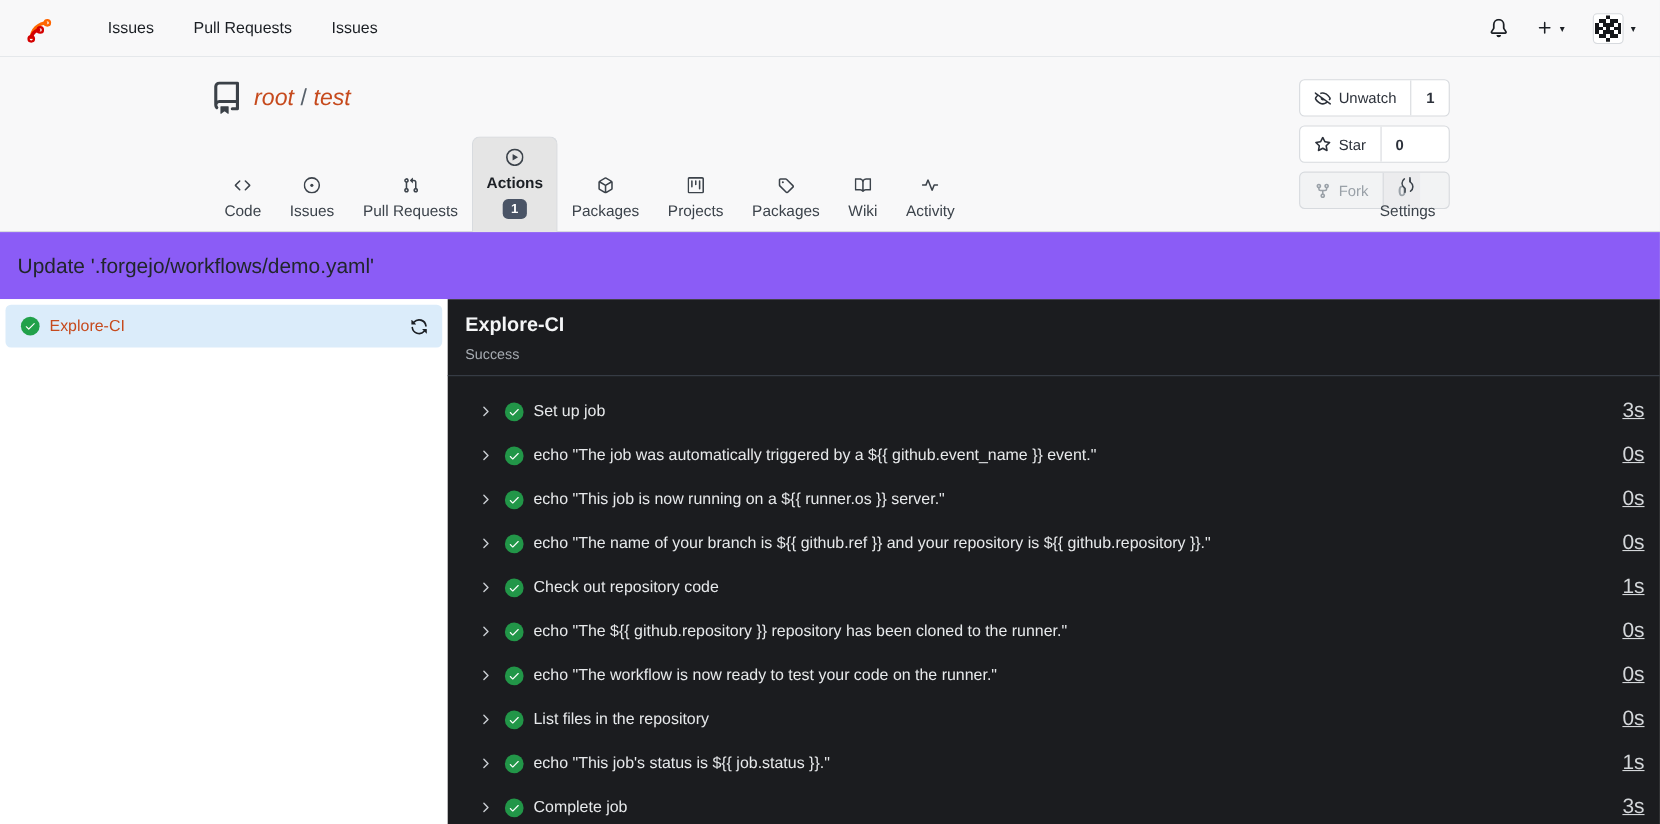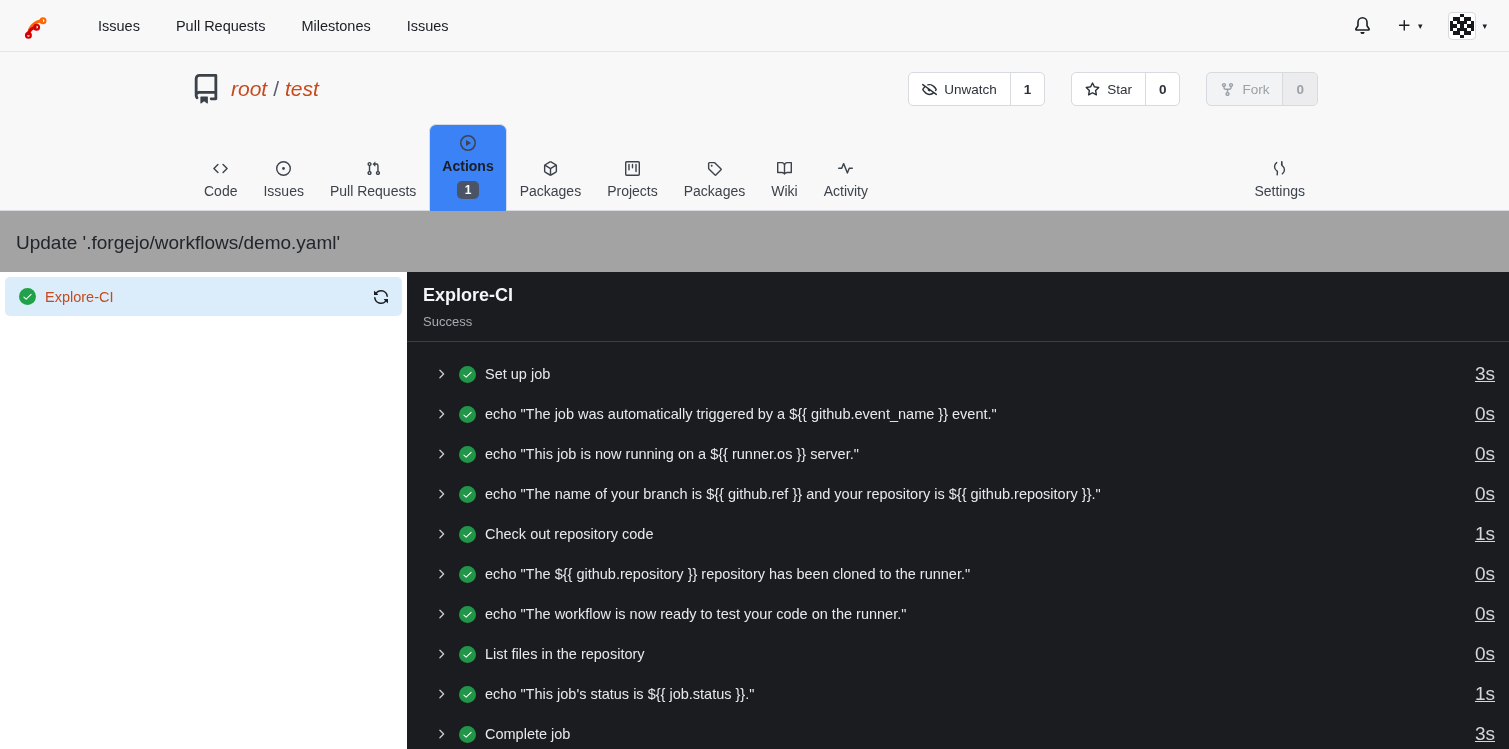--- a/index.html
+++ b/index.html
@@ -44,21 +44,21 @@
   }
   
   .repo-header { background:#f8f8f9; }
   .repo-header-inner { width:1127px; margin:0 auto; padding-top:18px; position:relative; }
   .repo-title-row { display:flex; align-items:center; padding:4px 0 14px 0; }
   .repo-icon { color:#3b4148; margin-right:10px; display:flex; }
   .repo-name { font-size:21px; display:flex; align-items:center; gap:6px; }
   .repo-name a { text-decoration:none; cursor:pointer;font-style:italic; }
   .repo-owner, .repo-title { color:#c64a1d; }
   .repo-sep { color:#57606a; }
-  .repo-actions { position:absolute; right:0; top:20px; display:flex; gap:26px; }
+  .repo-actions { position:absolute; right:0; top:20px; display:flex; gap:8px;flex-direction:column; }
   .action-btn {
     display:flex; align-items:stretch;
     border:1px solid #d7dade;
     border-radius:5px;
     background:#ffffff;
     overflow:hidden;
     font-size:13.5px;
     color:#2c313a;
     cursor:pointer;
     height:34px;
@@ -82,21 +82,21 @@
     font-size:14px;
     color:#3c434b;
     cursor:pointer;
     border:1px solid transparent;
     border-bottom:none;
     margin-bottom:0;
     flex-direction:column;
   }
   .tab .tab-icon { display:flex; color:#3c434b; }
   .tab.active {
-    background:#3b82f6;
+    background:#e5e5e5;
     border-color:#d8dbdf;
     border-radius:7px 7px 0 0;
     font-weight:700;
     color:#1b1f24;
     margin-bottom:-1px;
     padding-bottom:12px;
   }
   .tab.settings { margin-left:auto; }
   .tab-badge {
     background:#4a5466;
@@ -105,21 +105,21 @@
     font-weight:600;
     border-radius:5px;
     padding:2px 8px;
     line-height:1.2;
   }
   
   .page-title {
     font-size:19px;
     color:#21262c;
     padding:21px 18px 18px 16px;
-    background:#a3a3a3;
+    background:#8b5cf6;
   }
   
   .run-view { display:flex; align-items:stretch; height:527px; }
   .jobs-sidebar { width:407px; background:#ffffff; padding:5px 5px 0 5px; }
   .job-item {
     height:39px;
     background:#dbecfa;
     border-radius:5px;
     display:flex;
     align-items:center;
@@ -161,21 +161,20 @@
       <path d="M5.5 20 A 12.5 12.5 0 0 1 18 7.5" stroke="#ff6600" stroke-width="2.6"></path>
       <path d="M5.5 20 A 7 7 0 0 1 12.5 13" stroke="#d40000" stroke-width="2.6"></path>
       <circle cx="18" cy="7.5" r="2.1" fill="none" stroke="#ff6600" stroke-width="1.8"></circle>
       <circle cx="12.5" cy="13" r="2.1" fill="none" stroke="#d40000" stroke-width="1.8"></circle>
       <circle cx="5.5" cy="20" r="2.1" fill="none" stroke="#d40000" stroke-width="1.8"></circle>
     </svg>
   </div>
   <div class="nav-links">
     <div class="nav-link">Issues</div>
     <div class="nav-link">Pull Requests</div>
-    <div class="nav-link">Milestones</div>
     <div class="nav-link">Issues</div>
   </div>
   <div class="nav-right">
     <div class="nav-icon-btn">
       <svg width="17" height="17" viewBox="0 0 16 16" fill="#1b1f24">
         <path d="M8 16a2 2 0 0 0 1.985-1.75c.017-.137-.097-.25-.235-.25h-3.5c-.138 0-.252.113-.235.25A2 2 0 0 0 8 16ZM3 5a5 5 0 0 1 10 0v2.947c0 .05.015.098.042.139l1.703 2.555A1.519 1.519 0 0 1 13.482 13H2.518a1.516 1.516 0 0 1-1.263-2.36l1.703-2.554A.255.255 0 0 0 3 7.947Zm5-3.5A3.5 3.5 0 0 0 4.5 5v2.947c0 .346-.102.683-.294.97l-1.703 2.556a.017.017 0 0 0-.003.01l.001.006c0 .002.002.004.004.006l.006.004.007.001h10.964l.007-.001.006-.004.004-.006.001-.007a.017.017 0 0 0-.003-.01l-1.703-2.554a1.745 1.745 0 0 1-.294-.97V5A3.5 3.5 0 0 0 8 1.5Z"></path>
       </svg>
     </div>
     <div class="nav-icon-btn">
       <svg width="15" height="15" viewBox="0 0 16 16" fill="#1b1f24">

